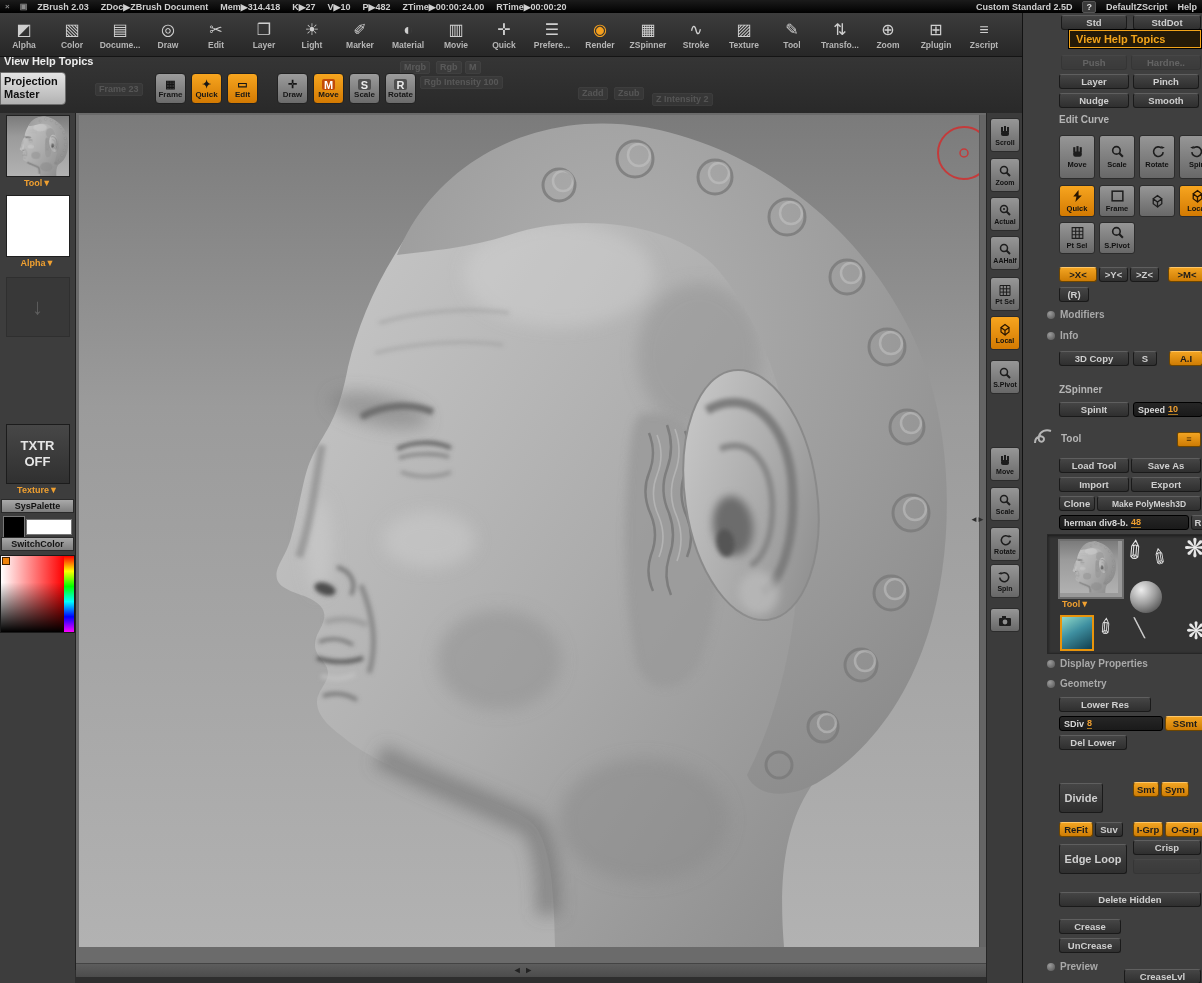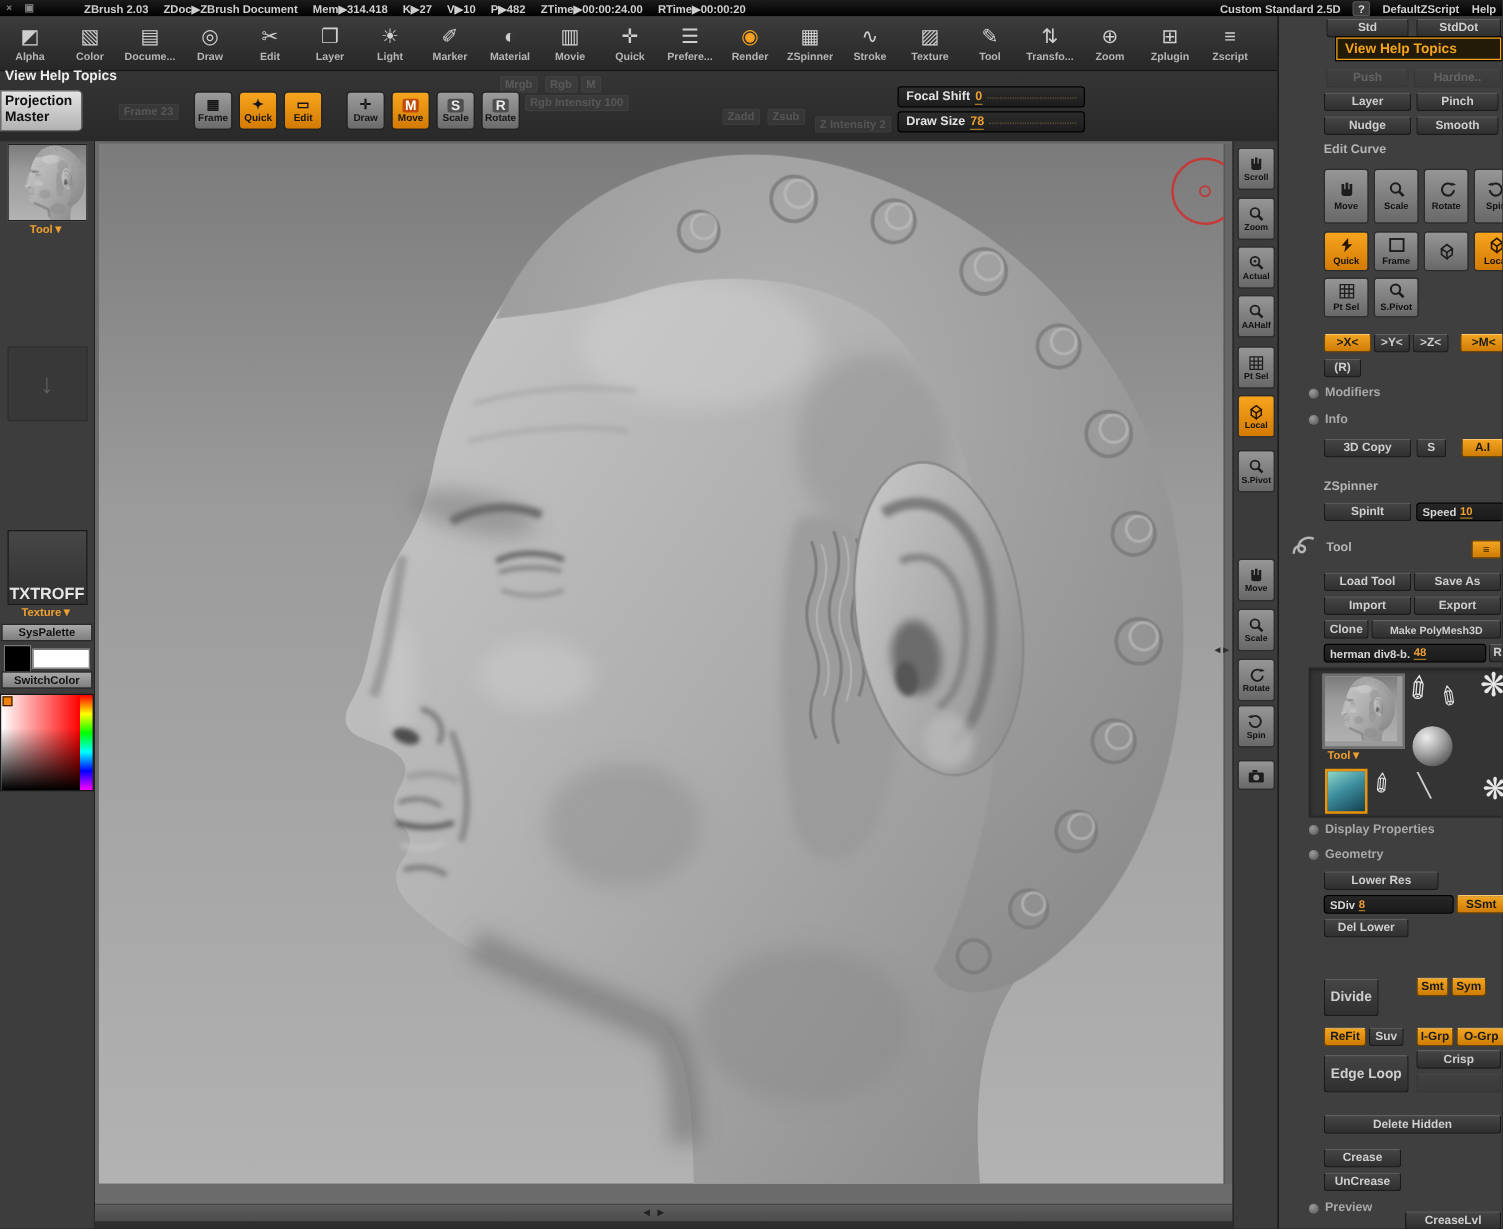--- a/index.html
+++ b/index.html
@@ -4,21 +4,21 @@
 <style>
   html,body{margin:0;padding:0;background:#1d1d1d;}
   #app{position:relative;width:1202px;height:983px;background:#2e2e2e;overflow:hidden;
        font-family:"Liberation Sans",sans-serif;-webkit-font-smoothing:antialiased;}
 
   
   .menubar{position:absolute;top:0;left:0;width:1202px;height:13px;background:linear-gradient(#1b1b1b,#000);
            display:flex;align-items:center;gap:10px;padding:0 5px;box-sizing:border-box;
            font-size:9px;font-weight:bold;color:#cfcfcf;white-space:nowrap;}
   .menubar .win-ic{color:#8a8a8a;font-size:8px;}
-  .menubar .grp{display:flex;gap:12px;margin-left:30px;}
+  .menubar .grp{display:flex;gap:12px;}
   .menubar .spacer{flex:1;}
   .mb-item{cursor:default;}
   .mb-q{background:#3a3a3a;border:1px solid #555;border-radius:2px;padding:0 3px;color:#ddd;}
 
   
   .palettebar{position:absolute;top:13px;left:0;width:1022px;height:44px;
               background:linear-gradient(#3c3c3c,#272727);border-bottom:1px solid #141414;
               display:flex;padding:1px 0 0 0;box-sizing:border-box;}
   .pal-item{flex:0 0 48px;display:flex;flex-direction:column;align-items:center;justify-content:center;
             color:#b5b5b5;font-size:8.5px;font-weight:bold;gap:0;}
@@ -61,21 +61,21 @@
   
   .sidebar{position:absolute;left:0;top:113px;width:75px;height:870px;background:#3d3d3d;}
   .thumb{width:62px;margin:0 auto;border:1px solid #202020;background:#9a9a9a;overflow:hidden;}
   .side-label{width:66px;margin:1px auto 0;text-align:center;font-size:9px;font-weight:bold;color:#f0a030;}
   .side-btn{width:73px;margin:0 auto;height:14px;background:linear-gradient(#a9a9a9,#7e7e7e);
             border:1px solid #2a2a2a;color:#111;font-size:9px;font-weight:bold;text-align:center;line-height:13px;box-sizing:border-box;}
   .sb-abs{position:absolute;left:0;width:75px;}
   .sphere{width:54px;height:54px;margin:0 auto;border-radius:50%;
           background:radial-gradient(circle at 35% 28%,#f0f0f0,#a8a8a8 45%,#4b4b4b 88%);}
   .txtr{width:62px;height:58px;margin:0 auto;background:linear-gradient(#474747,#303030);border:1px solid #1c1c1c;
-        color:#e6e6e6;font-size:13px;font-weight:bold;display:flex;flex-direction:row;align-items:flex-end;justify-content:center;line-height:1.2;}
+        color:#e6e6e6;font-size:13px;font-weight:bold;display:flex;flex-direction:column;align-items:center;justify-content:center;line-height:1.2;}
   .swatches{position:relative;height:22px;}
   .sw-main{position:absolute;left:3px;top:0;width:20px;height:20px;border:1px solid #777;}
   .sw-sec{position:absolute;left:26px;top:3px;width:44px;height:14px;border:1px solid #777;}
   .gradpick{position:relative;width:73px;height:76px;margin:2px auto 0;border:1px solid #1a1a1a;}
   .grad-main{position:absolute;left:0;top:0;right:10px;bottom:0;
              background:linear-gradient(to top,#000,rgba(0,0,0,0) 65%),linear-gradient(to right,#fff,#f00);}
   .grad-rainbow{position:absolute;right:0;top:0;width:10px;bottom:0;
                 background:linear-gradient(#f00,#ff0 20%,#0f0 40%,#0ff 60%,#00f 80%,#f0f);}
   .grad-marker{position:absolute;left:1px;top:1px;width:6px;height:6px;background:#f0820a;border:1px solid #402000;}
   .ghost-thumb{opacity:.45;display:flex;align-items:center;justify-content:center;background:#333 !important;
@@ -406,42 +406,34 @@
       <div class="tbb">
         <span class="g badge gray" bind="">S</span>
         <span>Scale</span>
       </div>
       <div class="tbb">
         <span class="g badge gray">R</span>
         <span>Rotate</span>
       </div>
     </div>
 
-    <div class="sliders">
-      <div class="sl">
-        <span>Focal Shift</span>
-        <span class="val">0</span>
-        <span class="track"></span>
-      </div>
-      <div class="sl">
-        <span>Draw Size</span>
-        <span class="val">78</span>
-        <span class="track"></span>
-      </div>
-    </div>
   </div>
 
   <div class="sidebar">
     <div class="sb-abs" style="top:2px">
       <div class="thumb" style="height:60px">
         <svg width="62" height="60" viewBox="0 0 900 832" preserveAspectRatio="xMidYMin slice">
             <use href="#headsym"></use>
           </svg>
       </div>
       <div class="side-label">Tool▼</div>
+    </div>
+    <div class="sb-abs" style="top:82px">
+      <div class="thumb" style="height:60px;background:#fff"></div>
+      <div class="side-label">Alpha▼</div>
     </div>
     <div class="sb-abs" style="top:164px">
       <div class="thumb ghost-thumb">
         <span>↓</span>
       </div>
     </div>
     <div class="sb-abs" style="top:311px">
       <div class="txtr">
         <span>TXTR</span>
         <span>OFF</span>

